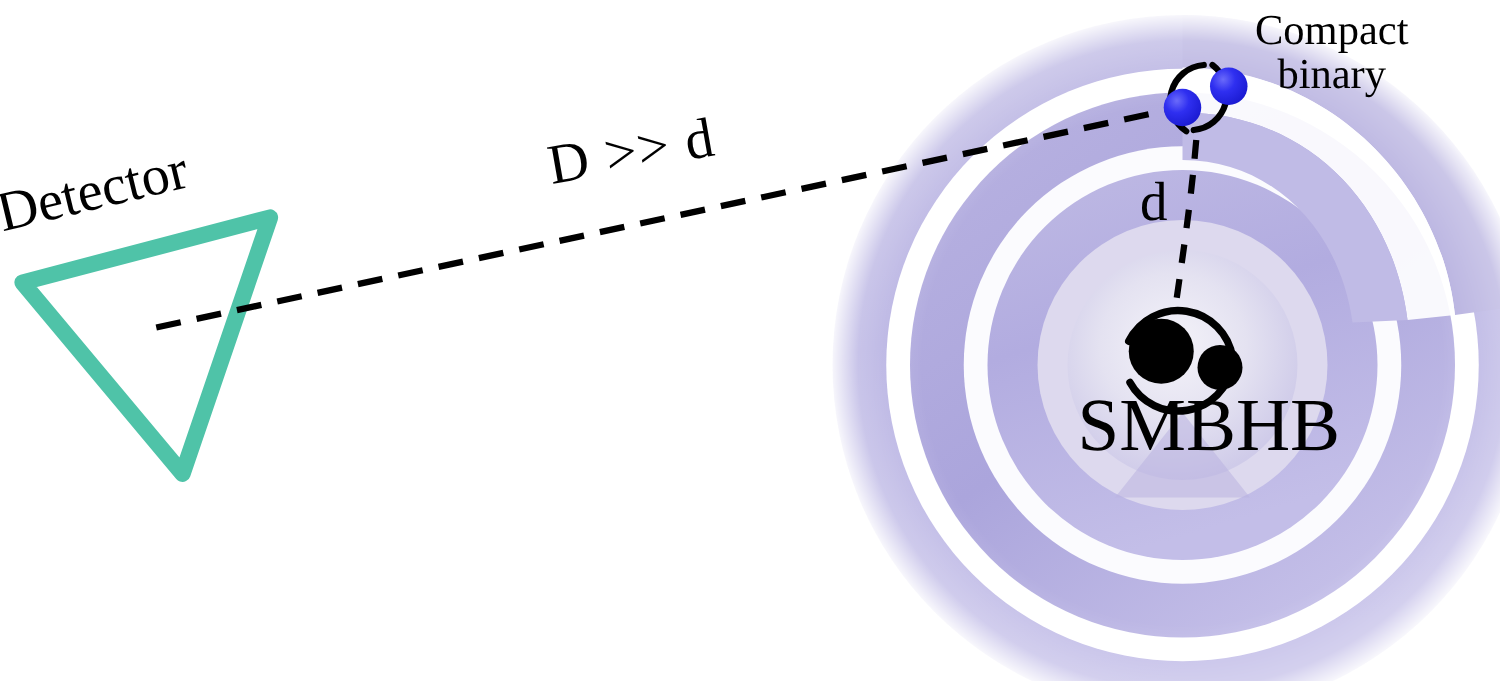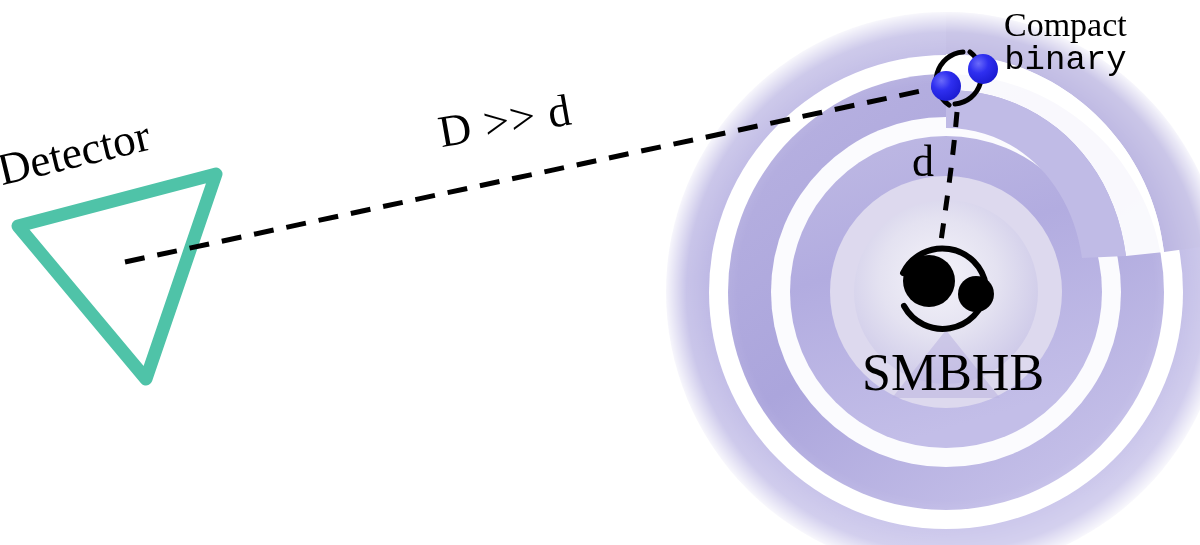--- a/index.html
+++ b/index.html
@@ -41,25 +41,25 @@
     transform: rotate(-10deg);
     transform-origin: 0 100%;
     letter-spacing: 1px;
   }
   #label-compact-binary {
     left: 1004px;
     top: 8px;
     font-size: 34px;
     text-align: center;
   }
-  #label-compact-binary .ln2 { display: block; font-family: Liberation Mono, monospace; }
+  #label-compact-binary .ln2 { display: block; }
   #label-smbhb {
     left: 862px;
-    top: 346px;
-    font-size: 52px;
+    top: 310px;
+    font-size: 60px;
   }
   #label-d {
     left: 912px;
     top: 140px;
     font-size: 44px;
   }
 </style>
 </head>
 <body>
 

